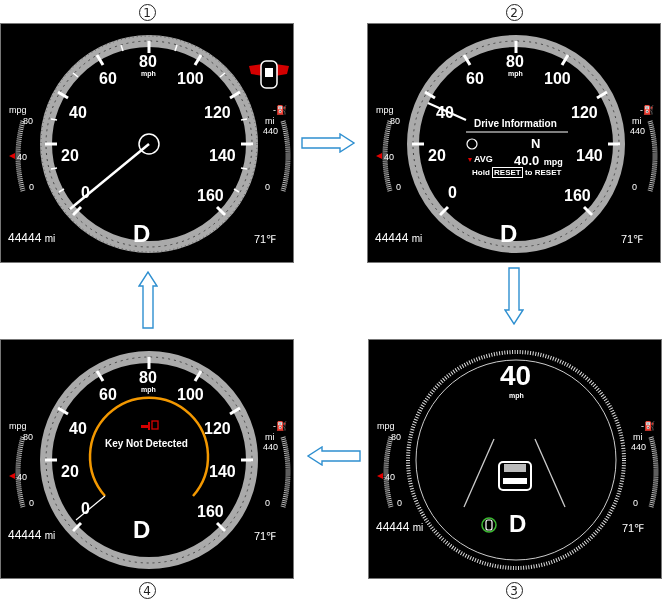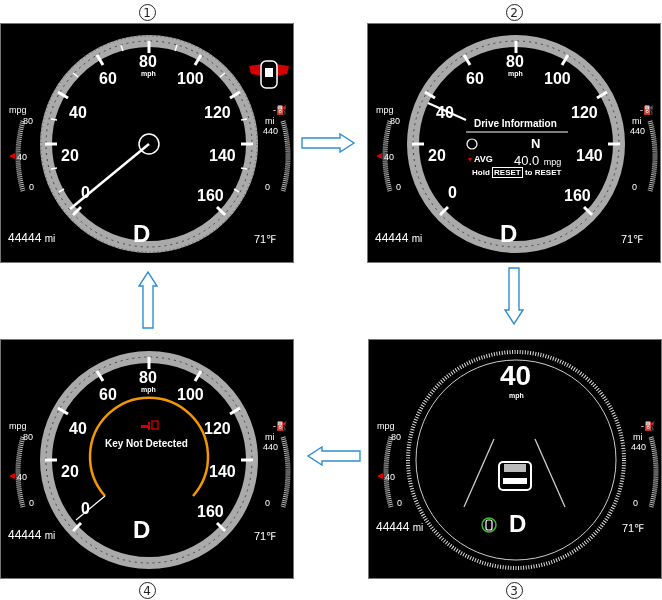--- a/index.html
+++ b/index.html
@@ -135,21 +135,21 @@
   <div class="t" style="left:176px;top:46px;font-size:16px;font-weight:bold;">100</div>
   <div class="t" style="left:68px;top:80px;font-size:16px;font-weight:bold;">40</div>
   <div class="t" style="left:203px;top:80px;font-size:16px;font-weight:bold;">120</div>
   <div class="t" style="left:60px;top:123px;font-size:16px;font-weight:bold;">20</div>
   <div class="t" style="left:208px;top:123px;font-size:16px;font-weight:bold;">140</div>
   <div class="t" style="left:80px;top:160px;font-size:16px;font-weight:bold;">0</div>
   <div class="t" style="left:196px;top:163px;font-size:16px;font-weight:bold;">160</div>
   <div class="t" style="left:106px;top:94px;font-size:10px;font-weight:bold;">Drive Information</div>
   <div class="t" style="left:163px;top:112px;font-size:13px;font-weight:bold;">N</div>
   <div class="t" style="left:106px;top:130px;font-size:9px;font-weight:bold;">AVG</div>
-  <div class="t" style="left:146px;top:127px;font-weight:normal;"><span style="font-size:13px;">40.0</span> <span style="font-size:9px;">mpg</span></div>
+  <div class="t" style="left:146px;top:127px;font-weight:bold;"><span style="font-size:13px;">40.0</span> <span style="font-size:9px;">mpg</span></div>
   <div class="t" style="left:104px;top:144px;font-size:8px;font-weight:bold;"><span>Hold</span> <span style="border:1px solid #fff;padding:0 1px;">RESET</span> <span>to RESET</span></div>
   <div class="t" style="left:8px;top:81px;font-size:9px;">mpg</div>
   <div class="t" style="left:22px;top:92px;font-size:9px;">80</div>
   <div class="t" style="left:16px;top:128px;font-size:9px;">40</div>
   <div class="t" style="left:28px;top:158px;font-size:9px;">0</div>
   <div class="t" style="left:272px;top:81px;font-size:9px;">-⛽</div>
   <div class="t" style="left:264px;top:92px;font-size:9px;">mi</div>
   <div class="t" style="left:262px;top:102px;font-size:9px;">440</div>
   <div class="t" style="left:264px;top:158px;font-size:9px;">0</div>
   <div class="t odo"><span>44444</span> <small>mi</small></div>

